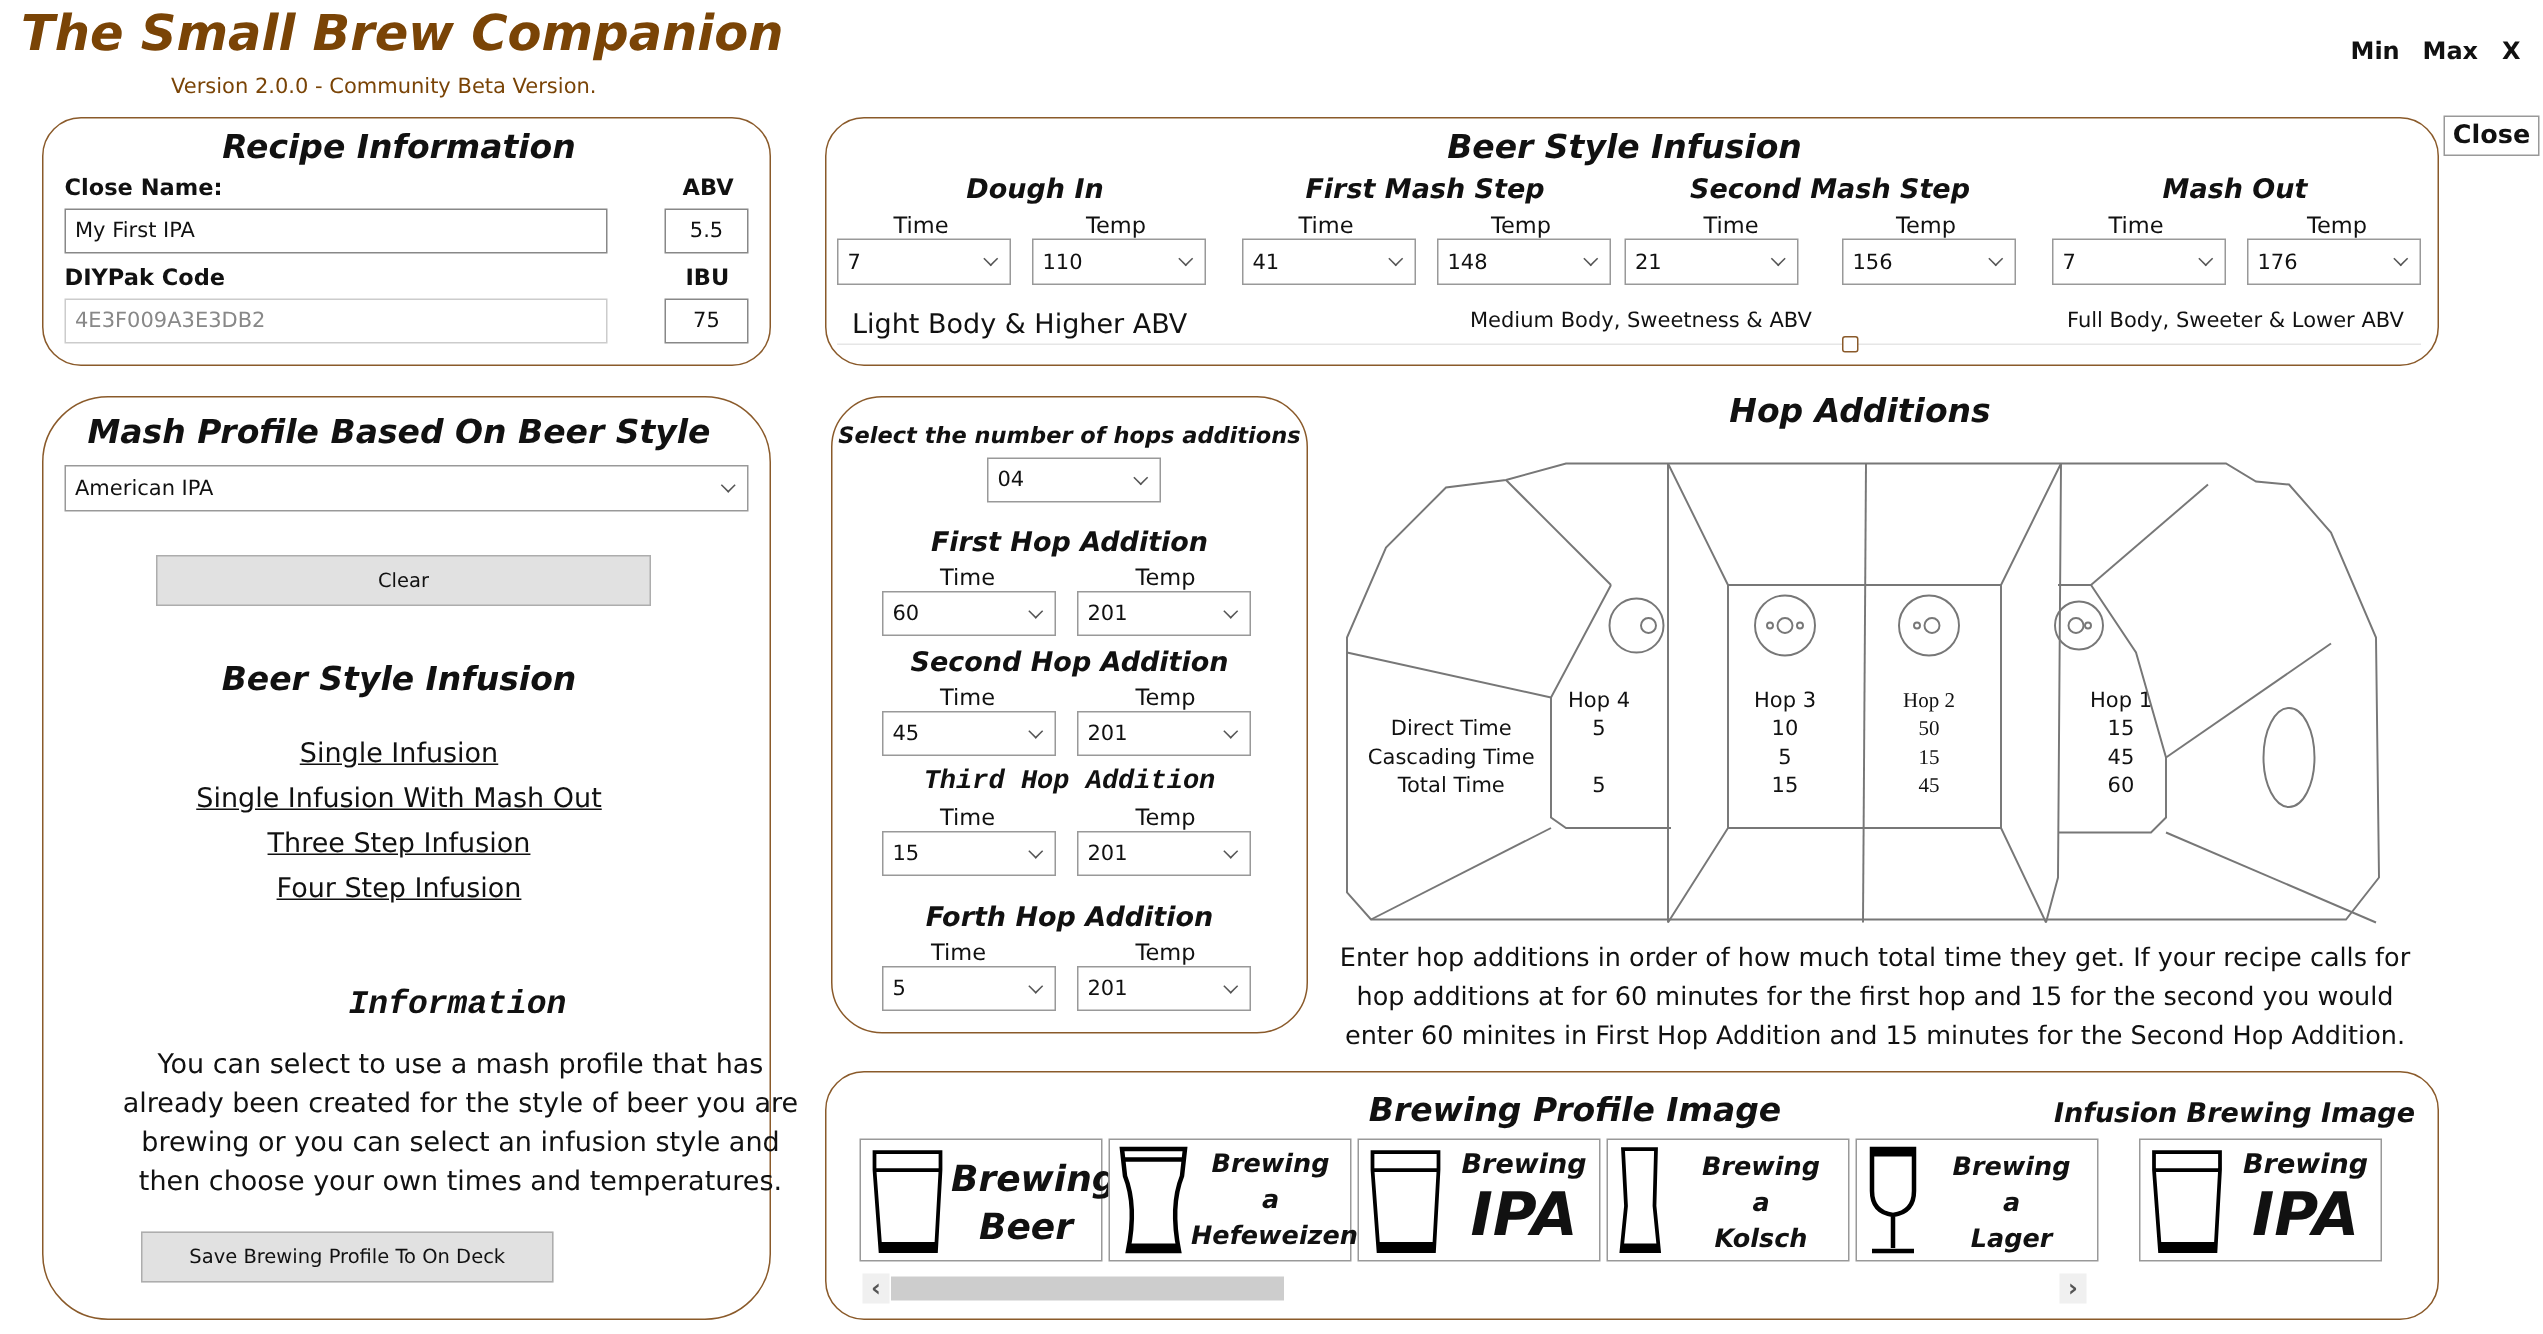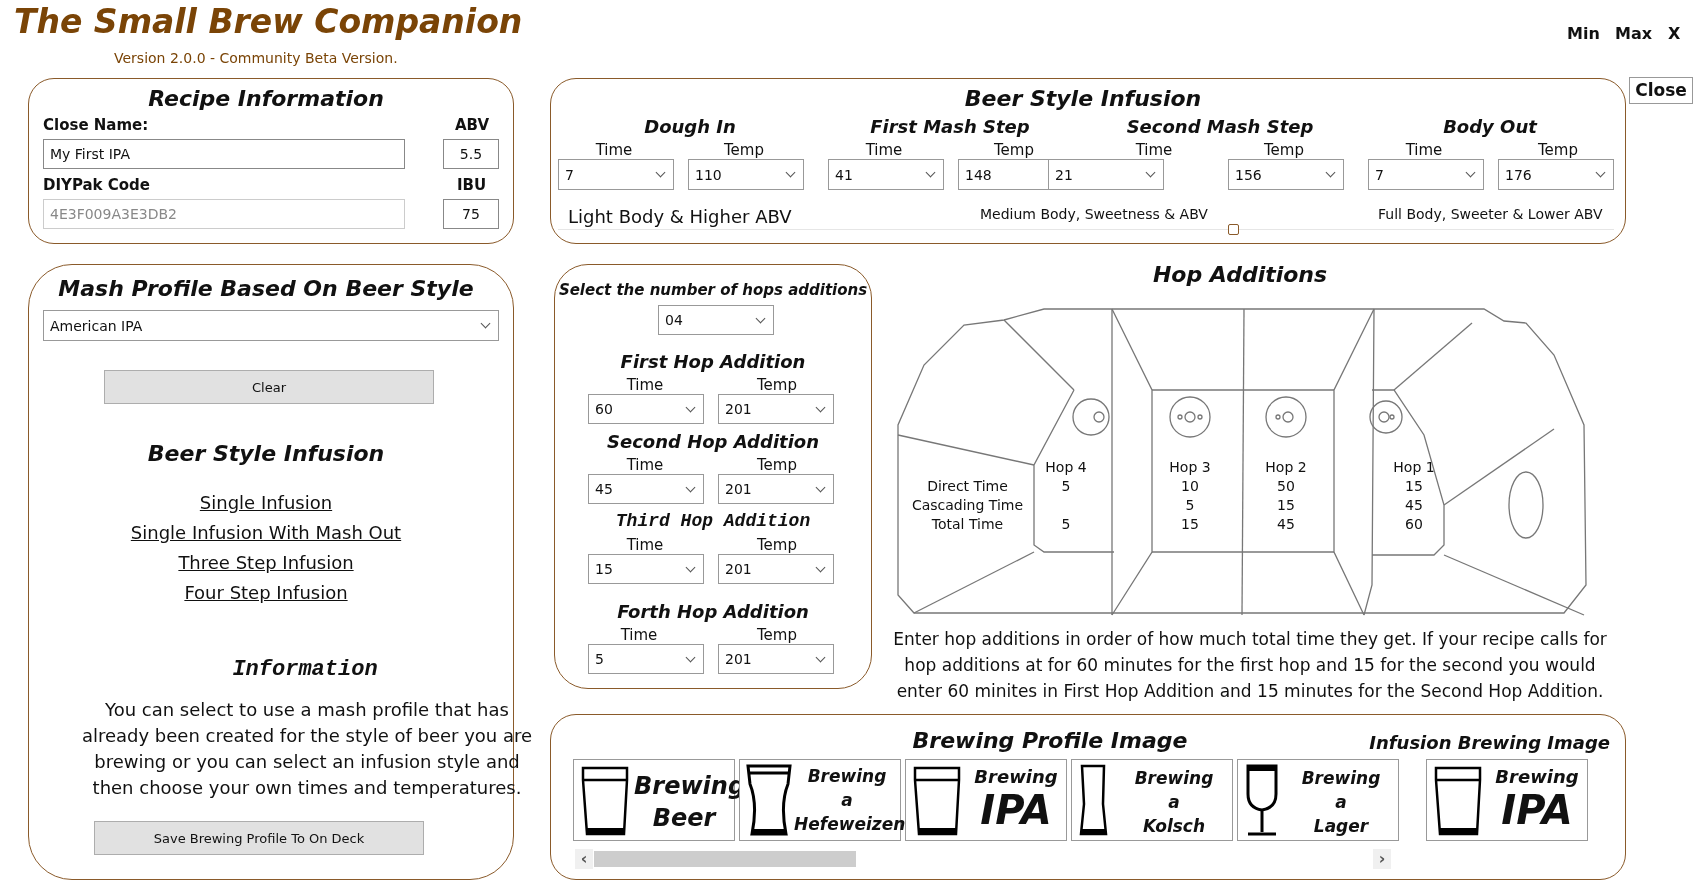--- a/index.html
+++ b/index.html
@@ -54,21 +54,21 @@
   <span class="chev"></span>
 </div>
 <div class="btn" style="left:104px;top:370px;width:330px;height:34px;">Clear</div>
 <div class="heading" style="left:28px;top:441px;width:476px;">Beer Style Infusion</div>
 <div class="link" style="left:28px;top:492px;width:476px;">Single Infusion</div>
 <div class="link" style="left:28px;top:522px;width:476px;">Single Infusion With Mash Out</div>
 <div class="link" style="left:28px;top:552px;width:476px;">Three Step Infusion</div>
 <div class="link" style="left:28px;top:582px;width:476px;">Four Step Infusion</div>
 <div class="heading" style="left:28px;top:657px;width:554px;font-family:Liberation Mono, monospace;">Information</div>
 <div class="para" style="left:38px;top:697px;width:466px;margin-left:36px;">You can select to use a mash profile that has already been created for the style of beer you are brewing or you can select an infusion style and then choose your own times and temperatures.</div>
-<div class="btn" style="left:94px;top:821px;width:330px;height:34px;">Save Brewing Profile To On Deck</div>
+<div class="btn" style="left:94px;top:821px;width:275px;height:34px;">Save Brewing Profile To On Deck</div>
 
 <div class="panel" style="left:550px;top:78px;width:1076px;height:166px;"></div>
 <div class="heading" style="left:550px;top:86px;width:1066px;">Beer Style Infusion</div>
 
 <div class="subhead" style="left:560px;top:116px;width:260px;">Dough In</div>
 <div class="tl" style="left:560px;top:141px;width:108px;">Time</div>
 <div class="tl" style="left:690px;top:141px;width:108px;">Temp</div>
 <div class="select" style="left:558px;top:159px;width:116px;height:31px;">
     <span>7</span>
     <span class="chev"></span>
@@ -86,30 +86,30 @@
     <span class="chev"></span>
   </div>
 <div class="select" style="left:958px;top:159px;width:116px;height:31px;">
     <span>148</span>
     <span class="chev"></span>
   </div>
 
 <div class="subhead" style="left:1090px;top:116px;width:260px;">Second Mash Step</div>
 <div class="tl" style="left:1100px;top:141px;width:108px;">Time</div>
 <div class="tl" style="left:1230px;top:141px;width:108px;">Temp</div>
-<div class="select" style="left:1048px;top:159px;width:116px;height:31px;">
+<div class="select" style="left:1083px;top:159px;width:116px;height:31px;">
     <span>21</span>
     <span class="chev"></span>
   </div>
 <div class="select" style="left:1228px;top:159px;width:116px;height:31px;">
     <span>156</span>
     <span class="chev"></span>
   </div>
 
-<div class="subhead" style="left:1360px;top:116px;width:260px;">Body Out</div>
+<div class="subhead" style="left:1360px;top:116px;width:260px;">Mash Out</div>
 <div class="tl" style="left:1370px;top:141px;width:108px;">Time</div>
 <div class="tl" style="left:1504px;top:141px;width:108px;">Temp</div>
 <div class="select" style="left:1368px;top:159px;width:116px;height:31px;">
     <span>7</span>
     <span class="chev"></span>
   </div>
 <div class="select" style="left:1498px;top:159px;width:116px;height:31px;">
     <span>176</span>
     <span class="chev"></span>
   </div>
@@ -221,21 +221,21 @@
   <div>5</div>
   <div style="min-height:19px"></div>
   <div>5</div>
 </div>
 <div class="hop-txt" style="left:1160px;top:458px;width:60px;">
   <div>Hop 3</div>
   <div>10</div>
   <div>5</div>
   <div>15</div>
 </div>
-<div class="hop-txt" style="left:1256px;top:458px;width:60px;">
+<div class="hop-txt" style="left:1256px;top:458px;width:60px;font-family:Liberation Serif, serif;">
   <div>Hop 2</div>
   <div>50</div>
   <div>15</div>
   <div>45</div>
 </div>
 <div class="hop-txt" style="left:1384px;top:458px;width:60px;">
   <div>Hop 1</div>
   <div>15</div>
   <div>45</div>
   <div>60</div>

